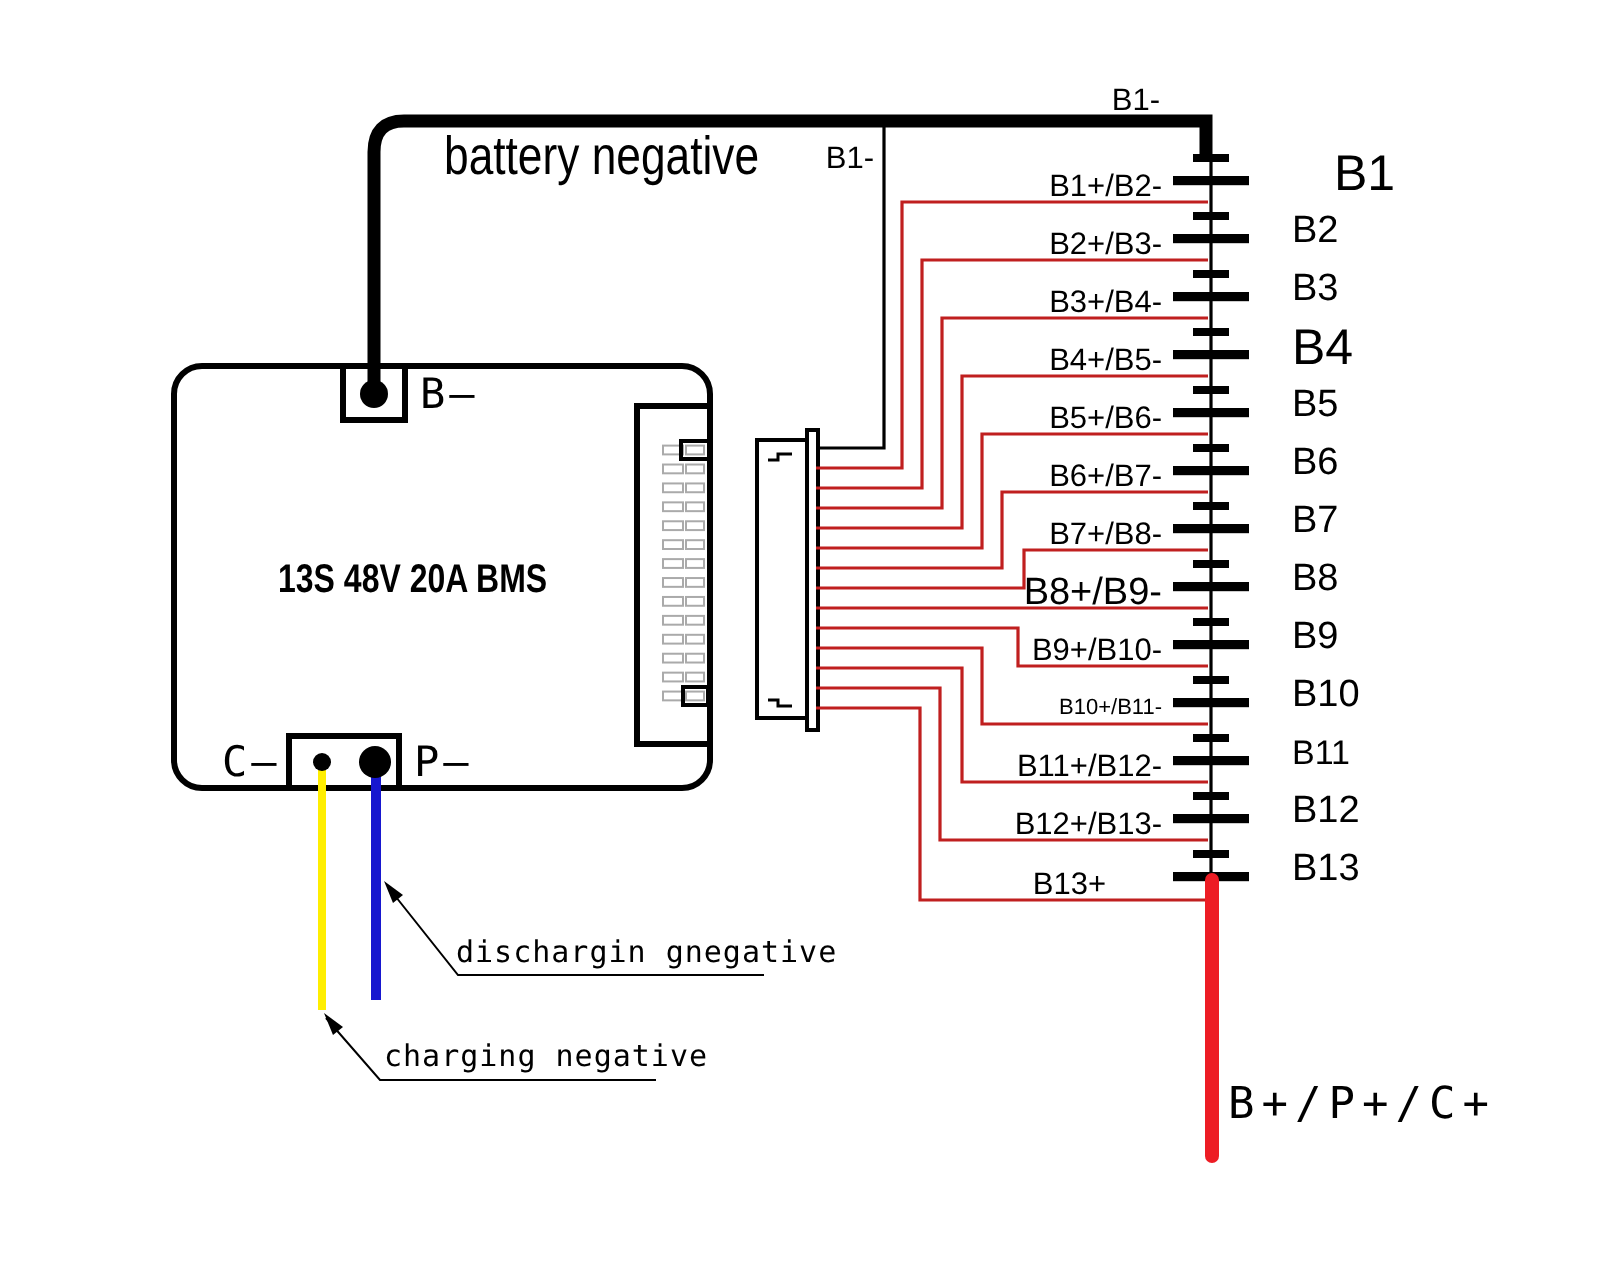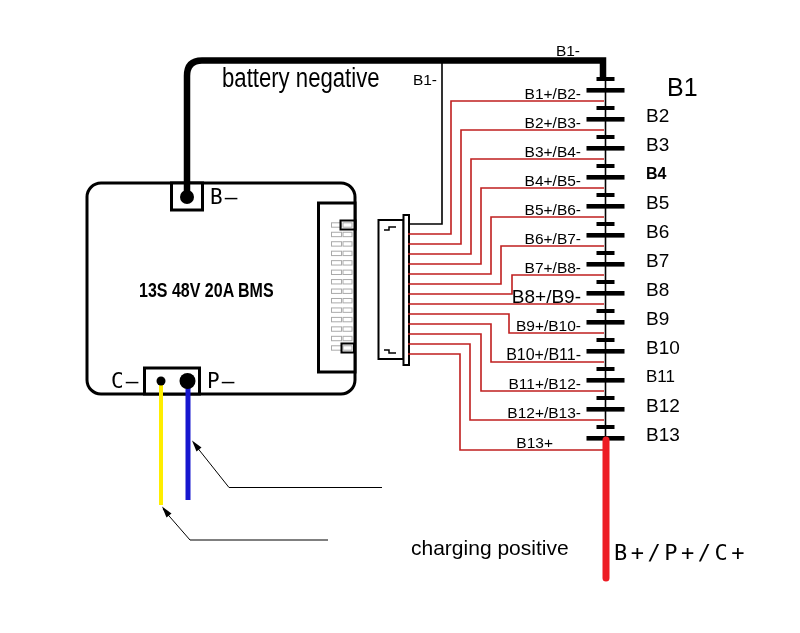--- a/index.html
+++ b/index.html
@@ -136,46 +136,47 @@
     </g>
   </svg>
 
   <div class="lbl bat-neg" style="left:222px;top:63px;">battery negative</div>
   <div class="lbl sans15 r-align" style="right:220px;top:41px;">B1-</div>
   <div class="lbl sans15 r-align" style="right:363px;top:70px;">B1-</div>
   <div class="lbl bms-title" style="left:139px;top:281px;">13S 48V 20A BMS</div>
   <div class="lbl cad cad21" style="left:210px;top:185px;">B—</div>
   <div class="lbl cad cad21" style="left:111px;top:369px;">C—</div>
   <div class="lbl cad cad21" style="left:207px;top:369px;">P—</div>
-  <div class="lbl sans21" style="left:411px;top:535px;">charging positive</div>
+  <div class="lbl cad cad15" style="left:228px;top:467px;">dischargin gnegative</div>
+  <div class="lbl cad cad15" style="left:192px;top:519px;">charging negative</div>
   <div class="lbl cad cad22" style="left:614px;top:540px;">B+/P+/C+</div>
 
   <div id="cell-labels">
       <div class="lbl" style="left: 646px; top: 77px; font-size: 25px; line-height: 20px; margin-left: 21px;">B1</div>
       <div class="lbl" style="left: 646px; top: 106px; font-size: 19px; line-height: 20px;">B2</div>
       <div class="lbl" style="left: 646px; top: 135px; font-size: 19px; line-height: 20px;">B3</div>
-      <div class="lbl" style="left: 646px; top: 164px; font-size: 16px; line-height: 20px; font-weight: bold;">B4</div>
+      <div class="lbl" style="left: 646px; top: 164px; font-size: 25px; line-height: 20px;">B4</div>
       <div class="lbl" style="left: 646px; top: 193px; font-size: 19px; line-height: 20px;">B5</div>
       <div class="lbl" style="left: 646px; top: 222px; font-size: 19px; line-height: 20px;">B6</div>
       <div class="lbl" style="left: 646px; top: 251px; font-size: 19px; line-height: 20px;">B7</div>
       <div class="lbl" style="left: 646px; top: 280px; font-size: 19px; line-height: 20px;">B8</div>
       <div class="lbl" style="left: 646px; top: 309px; font-size: 19px; line-height: 20px;">B9</div>
       <div class="lbl" style="left: 646px; top: 338px; font-size: 19px; line-height: 20px;">B10</div>
       <div class="lbl" style="left: 646px; top: 367px; font-size: 17px; line-height: 20px;">B11</div>
       <div class="lbl" style="left: 646px; top: 396px; font-size: 19px; line-height: 20px;">B12</div>
       <div class="lbl" style="left: 646px; top: 425px; font-size: 19px; line-height: 20px;">B13</div>
     </div>
   <div id="sense-labels">
       <div class="lbl" style="right: 219px; top: 83.5px; font-size: 15.5px; text-align: right;">B1+/B2-</div>
       <div class="lbl" style="right: 219px; top: 112.5px; font-size: 15.5px; text-align: right;">B2+/B3-</div>
       <div class="lbl" style="right: 219px; top: 141.5px; font-size: 15.5px; text-align: right;">B3+/B4-</div>
       <div class="lbl" style="right: 219px; top: 170.5px; font-size: 15.5px; text-align: left;">B4+/B5-</div>
       <div class="lbl" style="right: 219px; top: 199.5px; font-size: 15.5px; text-align: right;">B5+/B6-</div>
       <div class="lbl" style="right: 219px; top: 228.5px; font-size: 15.5px; text-align: right;">B6+/B7-</div>
       <div class="lbl" style="right: 219px; top: 257.5px; font-size: 15.5px; text-align: right;">B7+/B8-</div>
       <div class="lbl" style="right: 219px; top: 286.5px; font-size: 19px; text-align: right;">B8+/B9-</div>
       <div class="lbl" style="right: 219px; top: 315.5px; font-size: 15.5px; text-align: right;">B9+/B10-</div>
-      <div class="lbl" style="right: 219px; top: 344.5px; font-size: 16px; text-align: left;">B10+/B11-</div>
+      <div class="lbl" style="right: 219px; top: 344.5px; font-size: 11px; text-align: left;">B10+/B11-</div>
       <div class="lbl" style="right: 219px; top: 373.5px; font-size: 15.5px; text-align: center;">B11+/B12-</div>
       <div class="lbl" style="right: 219px; top: 402.5px; font-size: 15.5px; text-align: right;">B12+/B13-</div>
       <div class="lbl" style="right: 247px; top: 432.5px; font-size: 15.5px; text-align: right;">B13+</div>
     </div>
 </div>
 
 </body></html>

